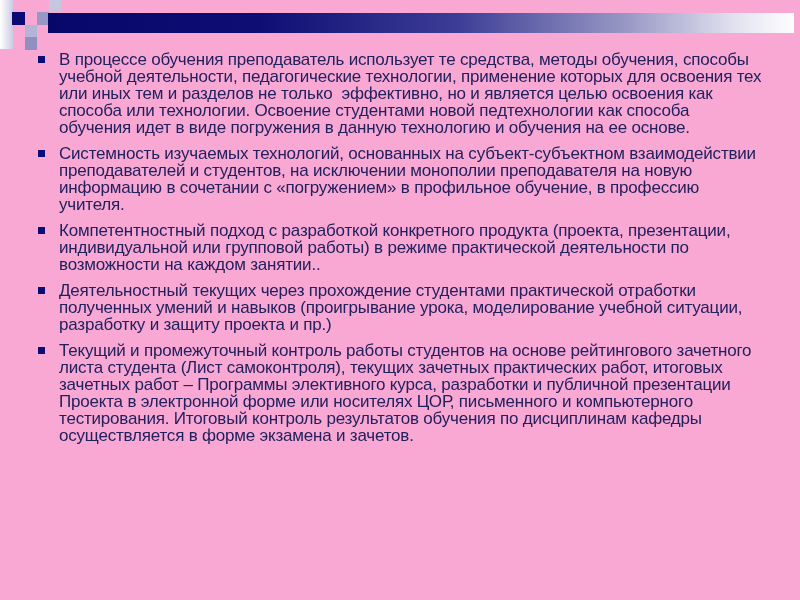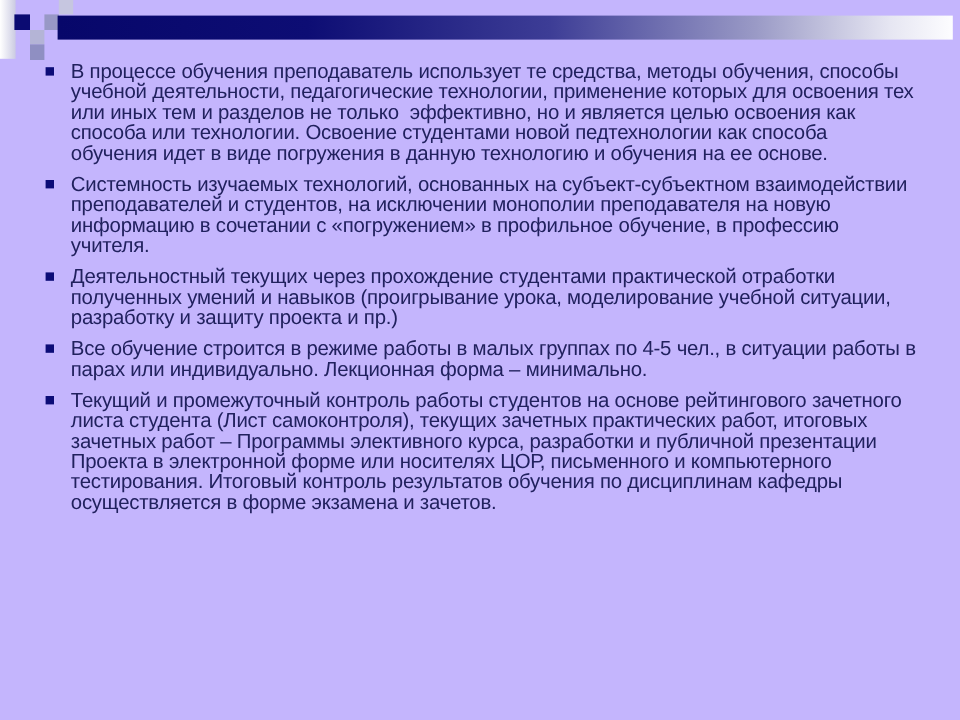--- a/index.html
+++ b/index.html
@@ -1,21 +1,21 @@
 <!DOCTYPE html>
 <html style="--text: #21215e; --bullet_marker: #0c0c77; --navy: #0b0b72; --bar_dark: #07076a; --bar_light: #fdfdff;"><head>
 <meta charset="utf-8">
 <style>
   * { margin: 0; padding: 0; box-sizing: border-box; }
   html, body { background: #888; }
   .slide {
     position: relative;
     width: 800px; height: 600px;
     margin: 0 auto;
-    background: #c4b5fd;
+    background: #f9a8d4;
     overflow: hidden;
     font-family: "Liberation Sans", "DejaVu Sans", sans-serif;
   }
   
   .strip {
     position: absolute; left: 0; top: 0; width: 13px; height: 49px;
     background: linear-gradient(to right, #ffffff, #cbcbe2);
   }
   .sq { position: absolute; }
   .sq-navy   { left: 12px; top: 12px; width: 13px; height: 13px; background: var(--navy); }
@@ -69,25 +69,25 @@
     <li>
       <span class="marker"></span>
       <span class="btext">В процессе обучения преподаватель использует те средства, методы обучения, способы учебной деятельности, педагогические технологии, применение которых для освоения тех или иных тем и разделов не только  эффективно, но и является целью освоения как способа или технологии. Освоение студентами новой педтехнологии как способа обучения идет в виде погружения в данную технологию и обучения на ее основе.</span>
     </li>
     <li>
       <span class="marker"></span>
       <span class="btext">Системность изучаемых технологий, основанных на субъект-субъектном взаимодействии преподавателей и студентов, на исключении монополии преподавателя на новую информацию в сочетании с «погружением» в профильное обучение, в профессию учителя.</span>
     </li>
     <li>
       <span class="marker"></span>
-      <span class="btext">Деятельностный текущих через прохождение студентами практической отработки полученных умений и навыков (проигрывание урока, моделирование учебной ситуации, разработку и защиту проекта и пр.)</span>
+      <span class="btext">Компетентностный подход с разработкой конкретного продукта (проекта, презентации, индивидуальной или групповой работы) в режиме практической деятельности по возможности на каждом занятии..</span>
     </li>
     <li>
       <span class="marker"></span>
-      <span class="btext">Все обучение строится в режиме работы в малых группах по 4-5 чел., в ситуации работы в парах или индивидуально. Лекционная форма – минимально.</span>
+      <span class="btext">Деятельностный текущих через прохождение студентами практической отработки полученных умений и навыков (проигрывание урока, моделирование учебной ситуации, разработку и защиту проекта и пр.)</span>
     </li>
     <li>
       <span class="marker"></span>
       <span class="btext">Текущий и промежуточный контроль работы студентов на основе рейтингового зачетного листа студента (Лист самоконтроля), текущих зачетных практических работ, итоговых зачетных работ – Программы элективного курса, разработки и публичной презентации Проекта в электронной форме или носителях ЦОР, письменного и компьютерного тестирования. Итоговый контроль результатов обучения по дисциплинам кафедры осуществляется в форме экзамена и зачетов.</span>
     </li>
   </ul>
 
 </div>
 
 </body></html>

